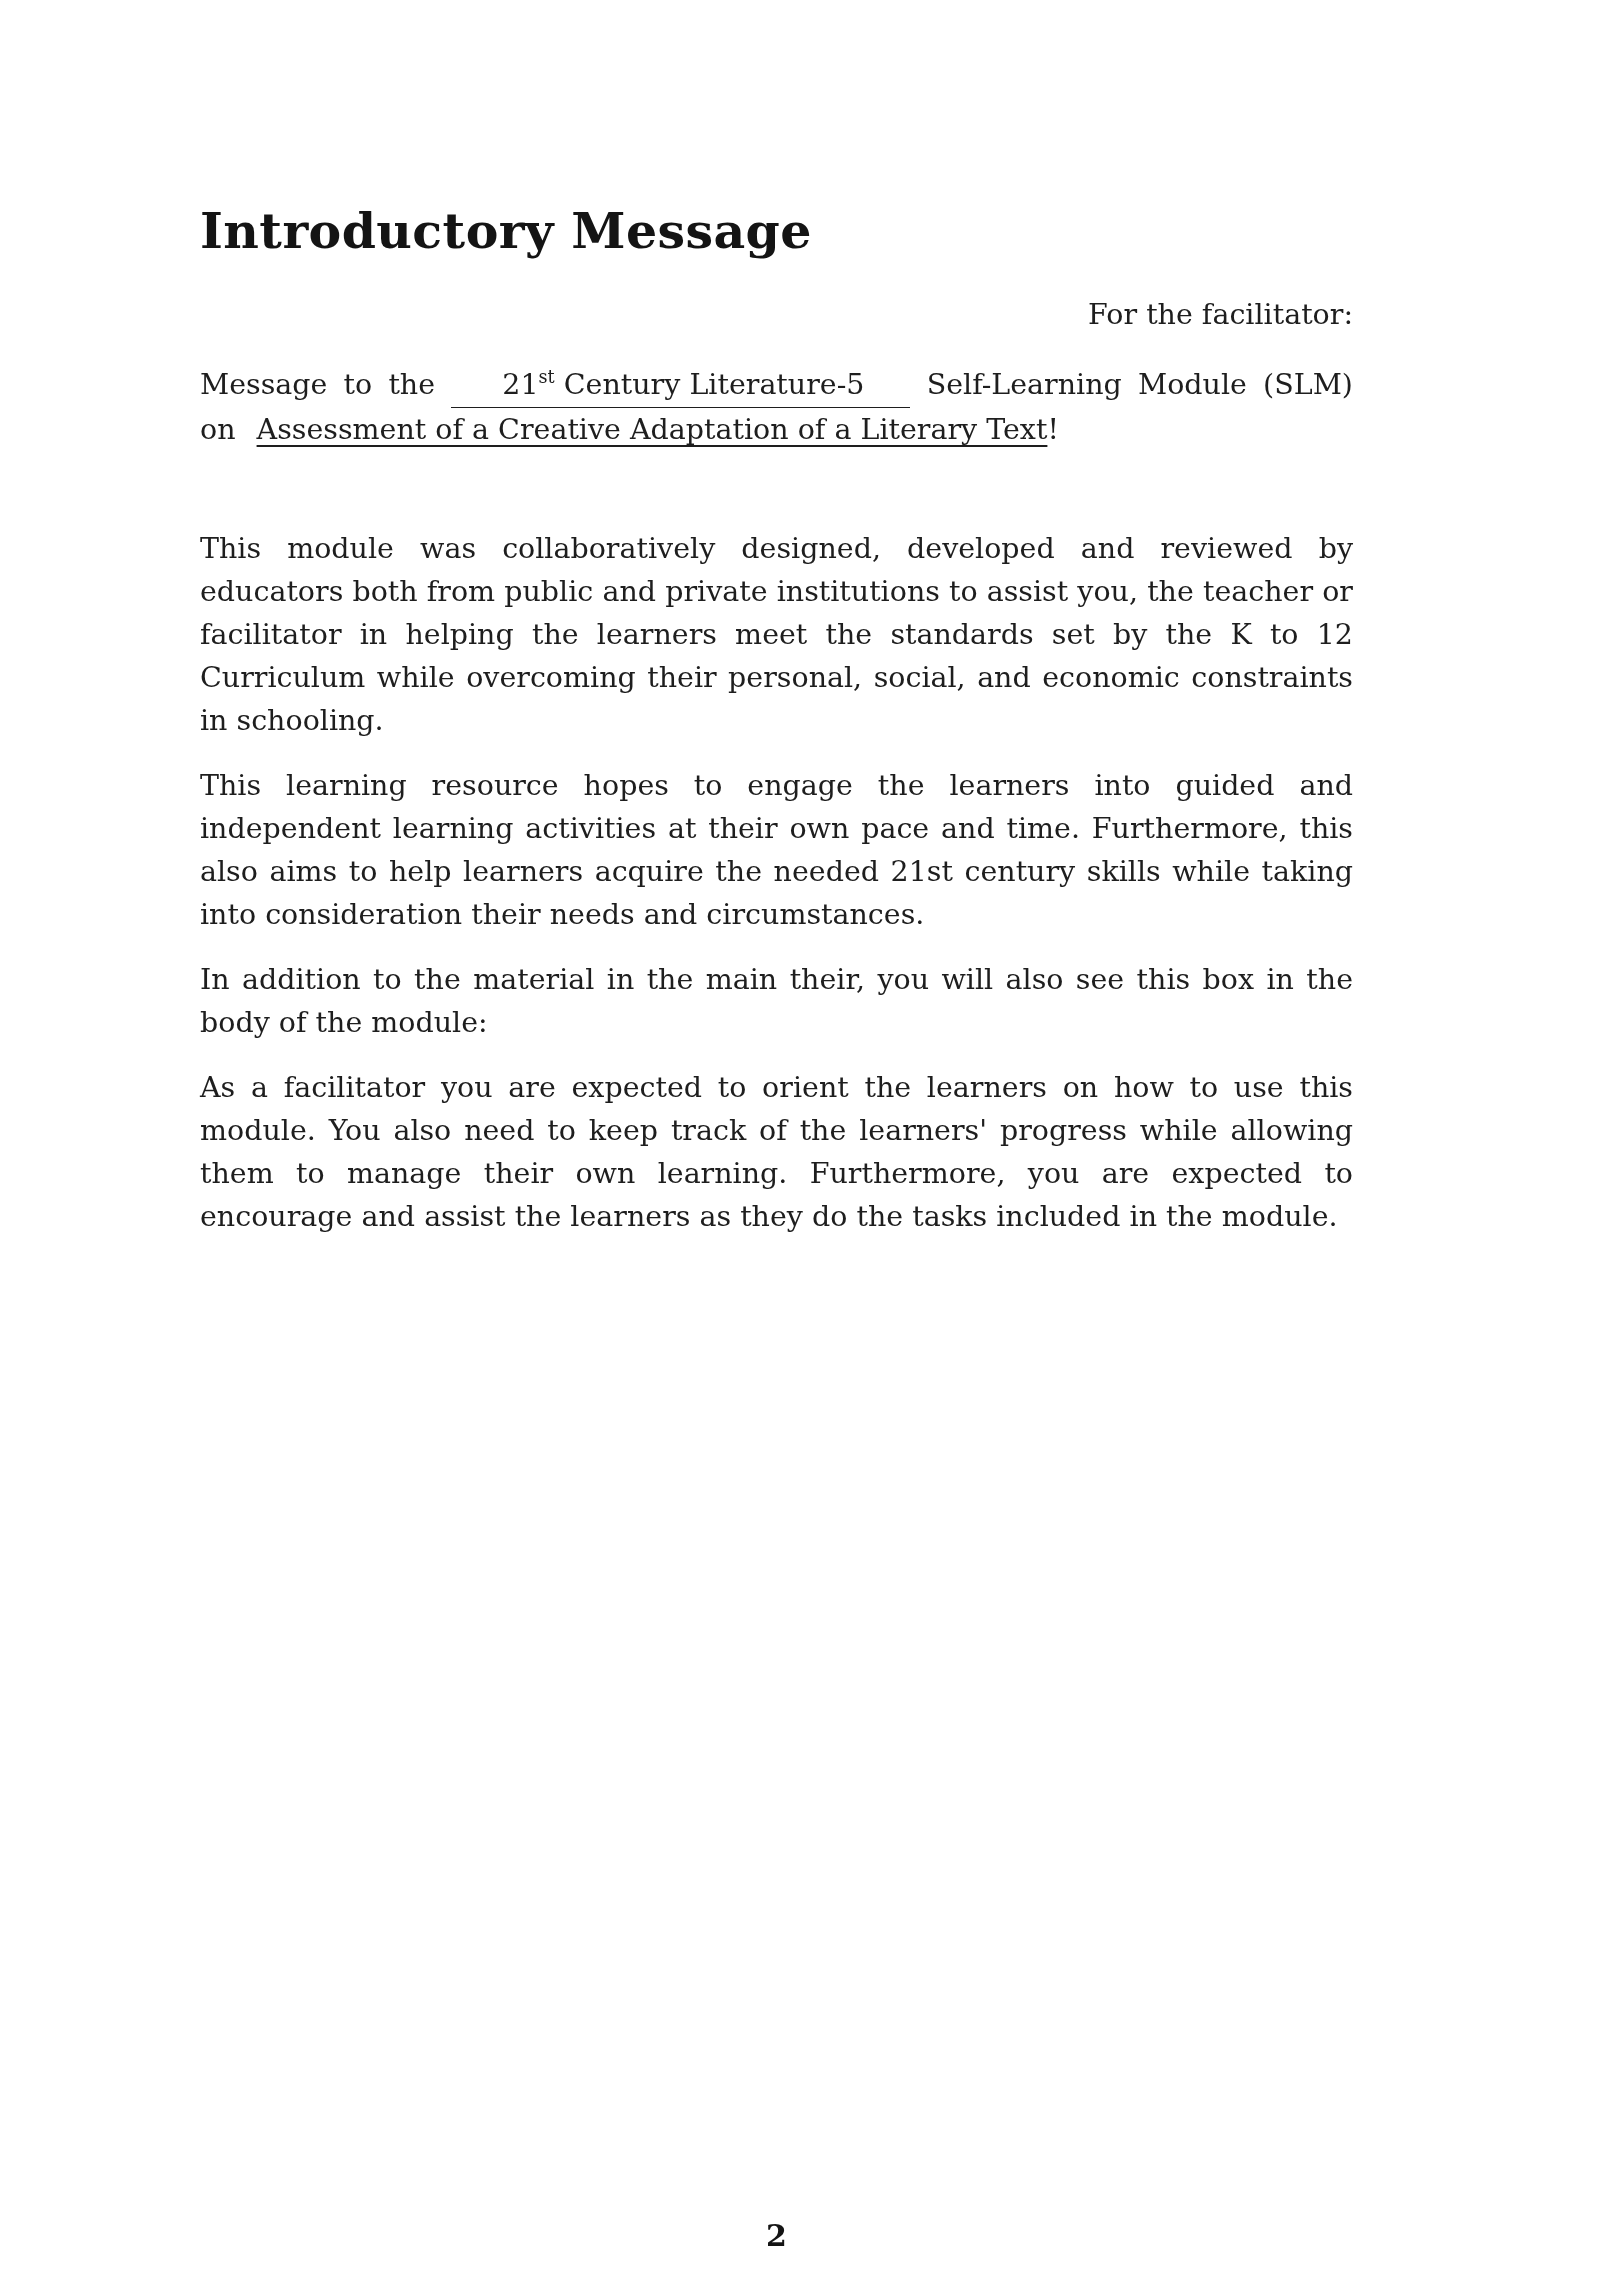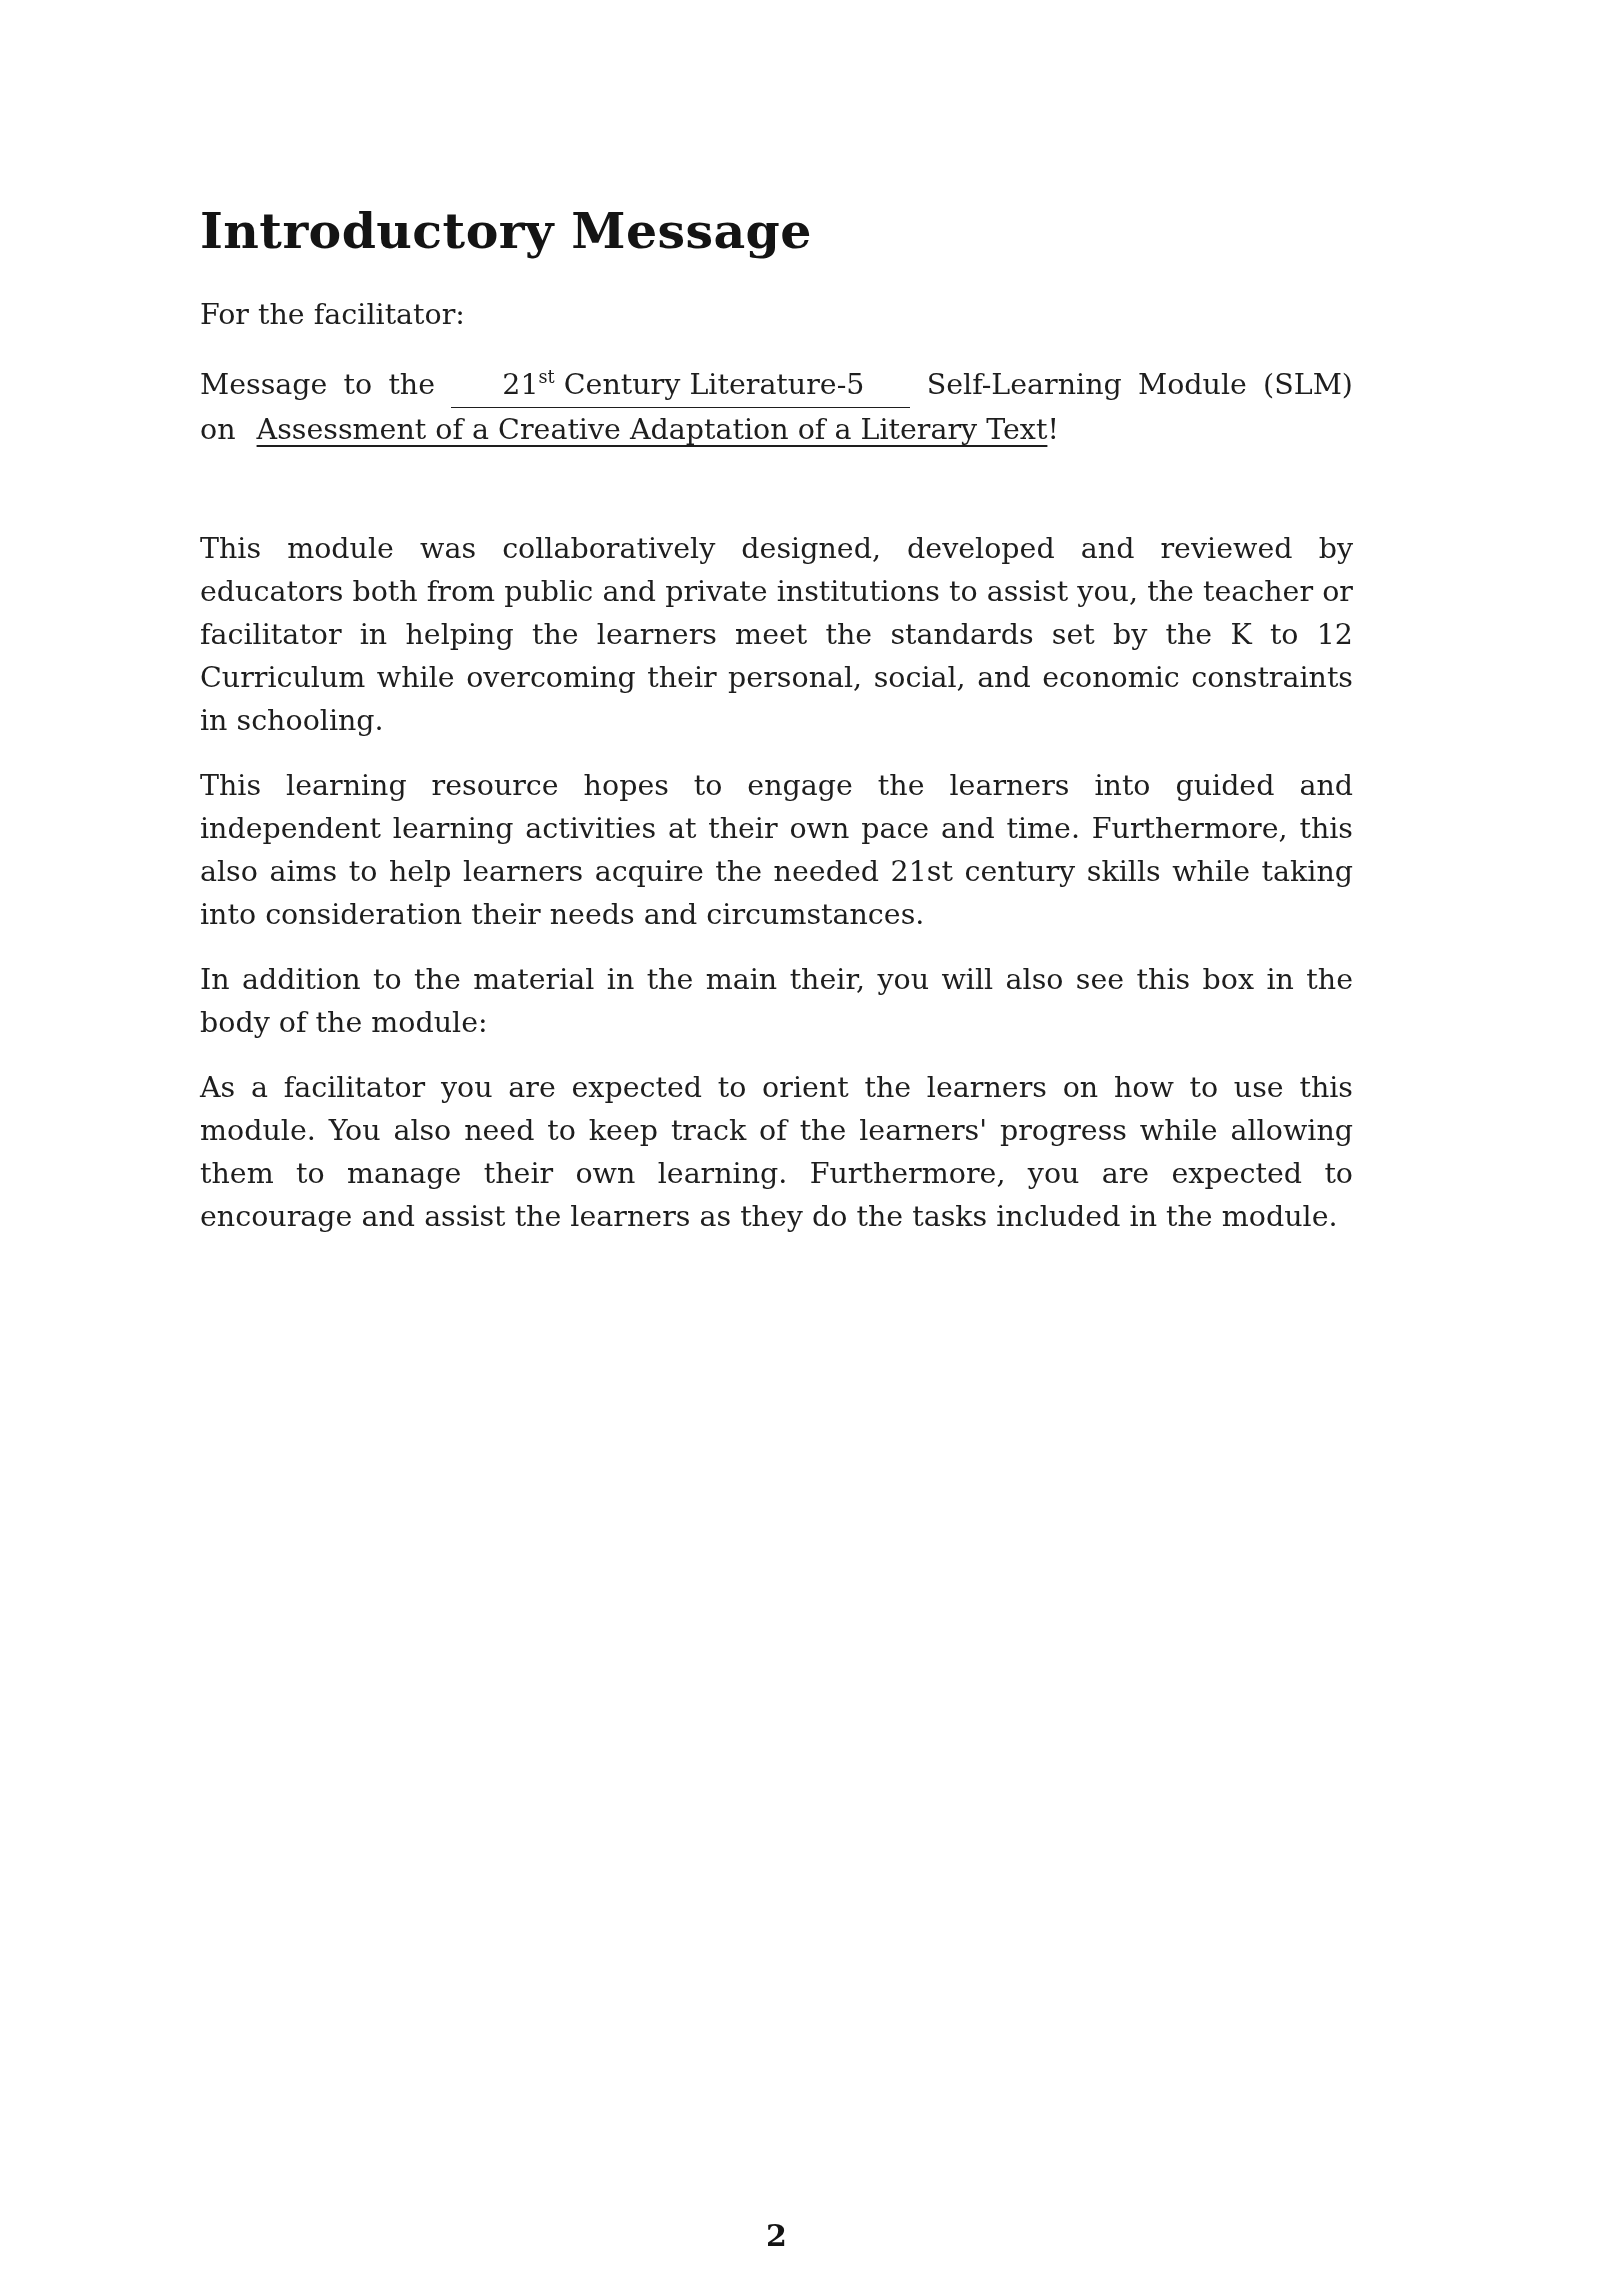--- a/index.html
+++ b/index.html
@@ -32,21 +32,21 @@
   }
   p {
     font-size: 28.5px;
     line-height: 43px;
     margin: 0 0 22px 0;
     text-align: justify;
     text-justify: inter-word;
   }
   p.salutation {
     margin-bottom: 27px;
-    text-align: left;
+    text-align: right;
   }
   p.welcome {
     margin-bottom: 76px;
   }
   .blank {
     display: inline-block;
     padding: 0 46px 1.6px 51px;
     border-bottom: 1.6px solid #1e1e1e;
     white-space: nowrap;
   }

